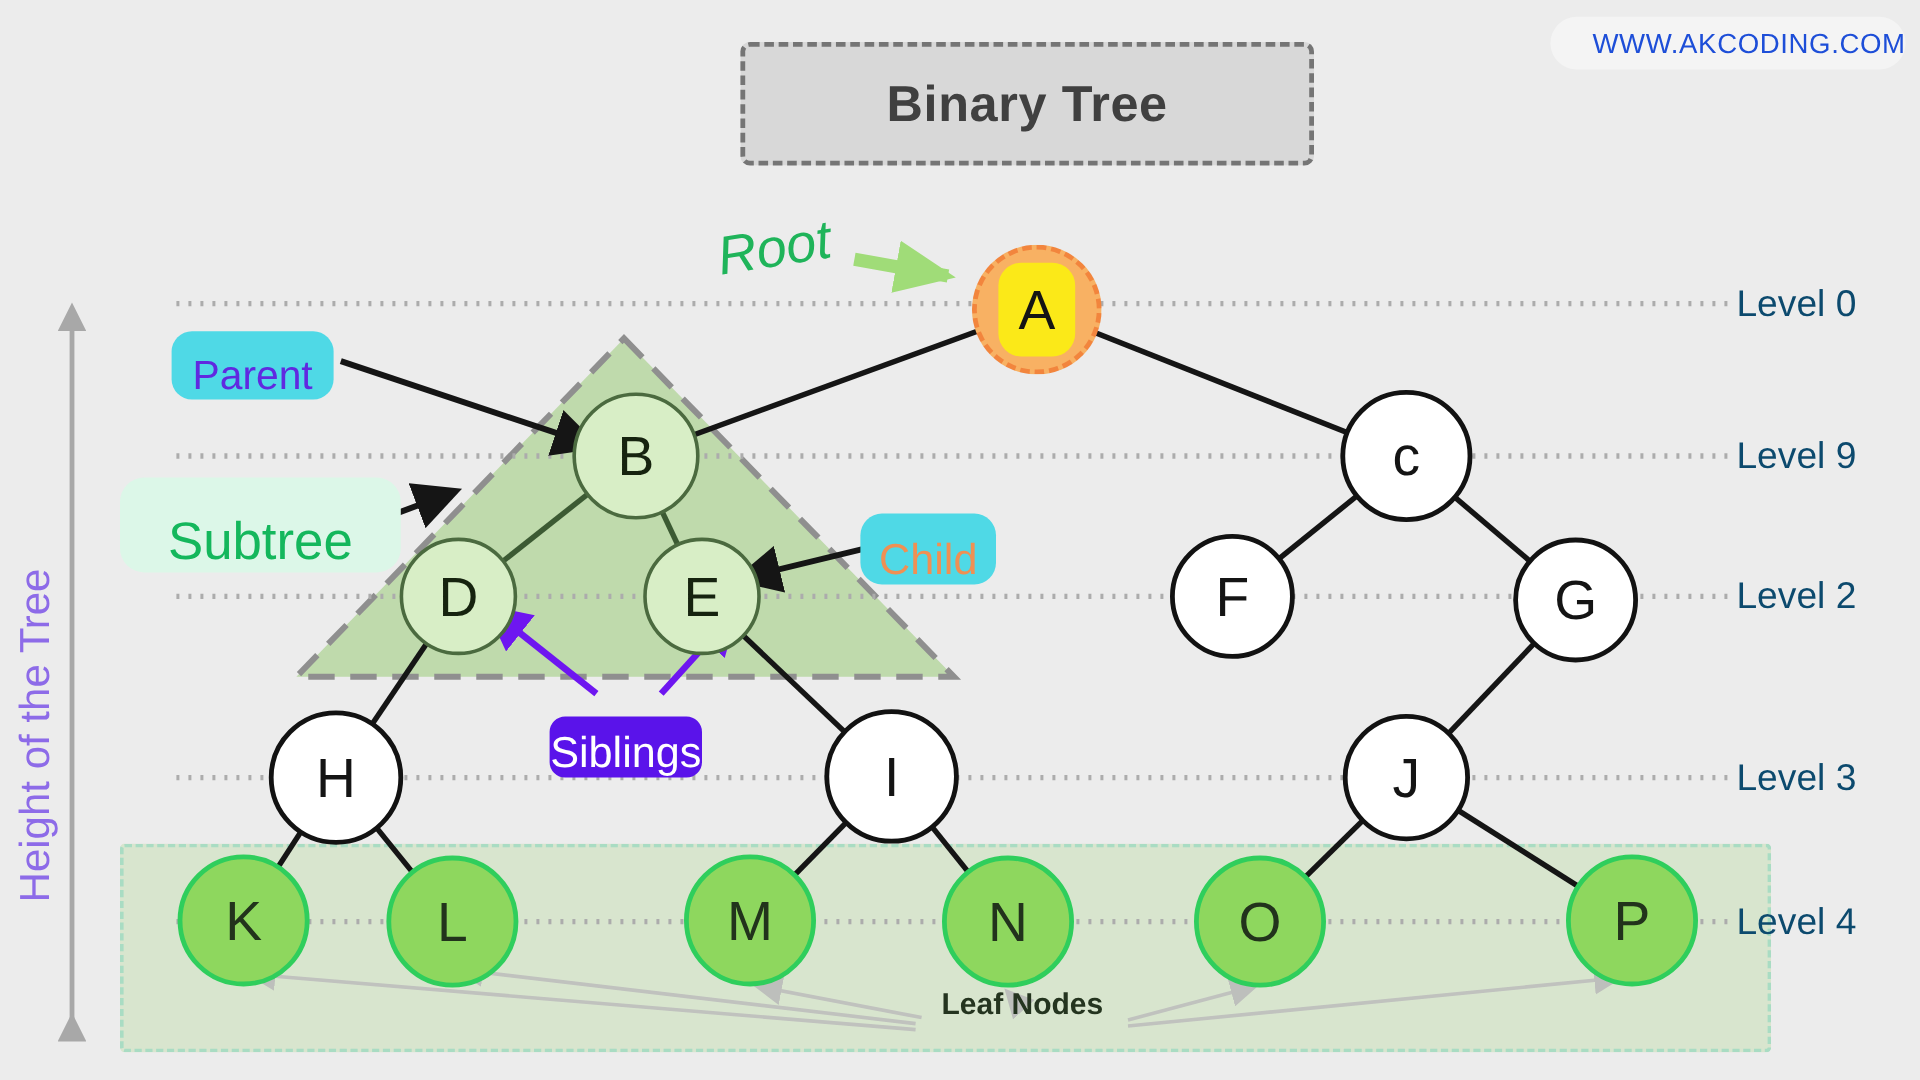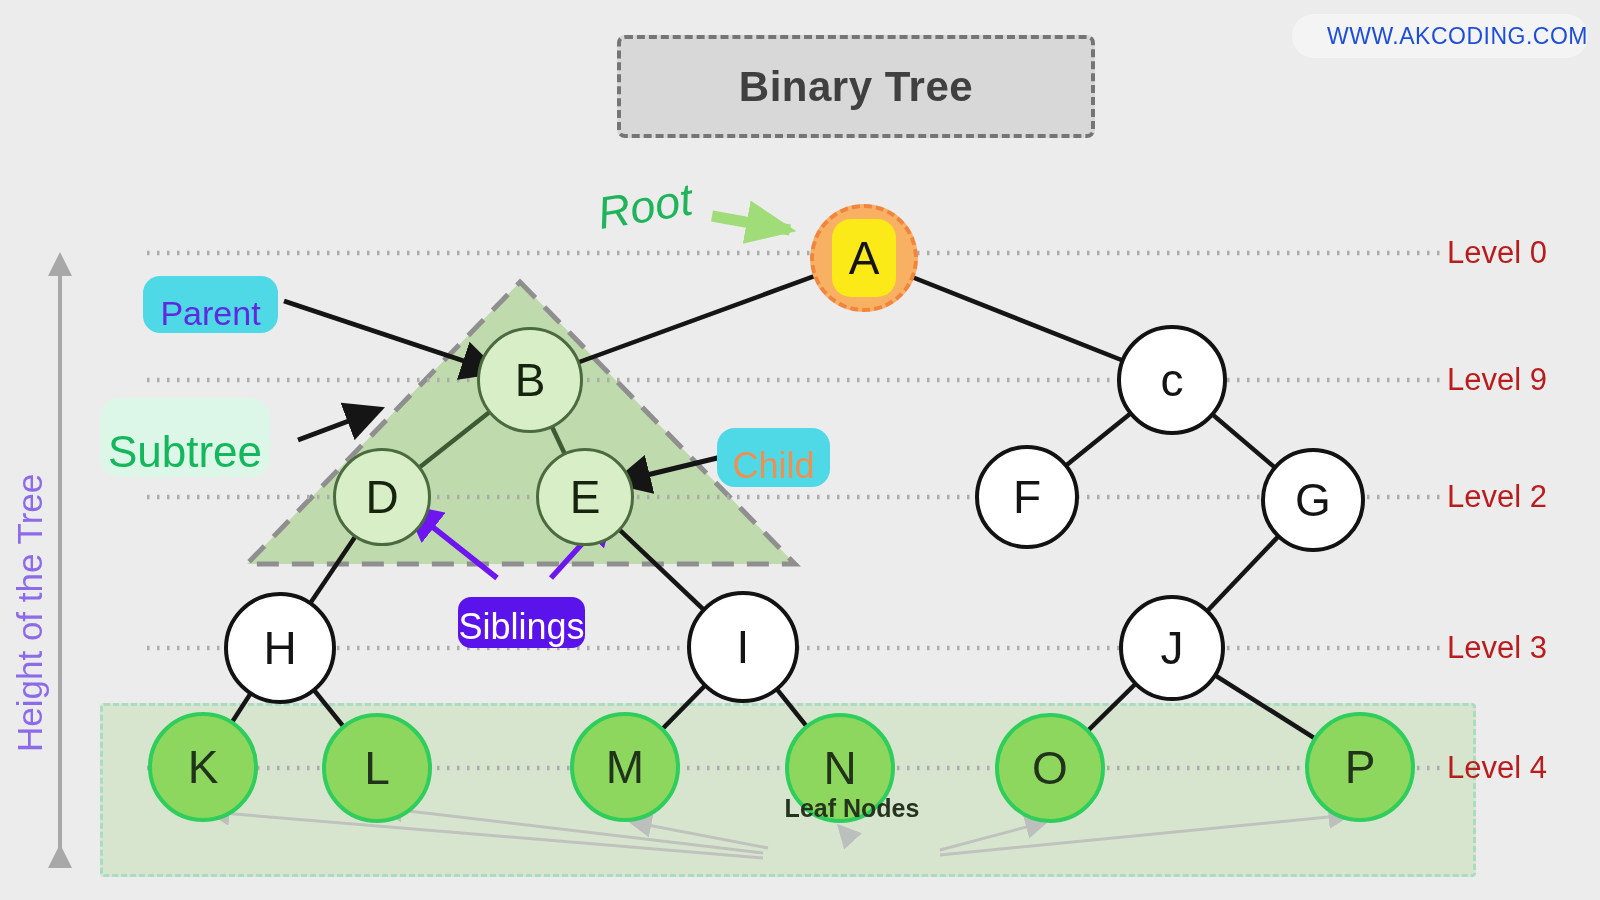--- a/index.html
+++ b/index.html
@@ -30,40 +30,40 @@
   }
   .height-label{
     position:absolute;left:6px;top:360px;height:505px;width:48px;
     writing-mode:vertical-rl;transform:rotate(180deg);
     display:flex;align-items:center;justify-content:center;
     font-size:35px;color:#8d6be8;
   }
   .level-label{
     position:absolute;left:1447px;width:150px;height:44px;
     display:flex;align-items:center;
-    font-size:31px;color:#b91c1c;
+    font-size:31px;color:#0c4a6e;
   }
   .root-label{
     position:absolute;left:598px;top:178px;width:130px;height:60px;
     transform:rotate(-9deg);
     font-size:45px;font-style:italic;font-weight:500;color:#1fb45a;
   }
   .tag{
     position:absolute;display:flex;align-items:flex-end;justify-content:center;
   }
   .tag-parent{left:143px;top:276px;width:135px;height:57px;background:#4fd9e6;
     border-radius:17px;font-size:34px;color:#6029e0;}
-  .tag-subtree{left:100px;top:398px;width:170px;height:79px;background:#dcf7e8;
+  .tag-subtree{left:100px;top:398px;width:234px;height:79px;background:#dcf7e8;
     border-radius:20px;font-size:44px;color:#14b75c;}
   .tag-child{left:717px;top:428px;width:113px;height:59px;background:#4fd9e6;
     border-radius:18px;font-size:36px;color:#ef9053;}
   .tag-siblings{left:458px;top:597px;width:127px;height:51px;background:#5a13ea;
     border-radius:13px;font-size:36px;color:#ffffff;}
   .leafnodes-label{
-    position:absolute;left:762px;top:792px;width:180px;height:32px;
+    position:absolute;left:762px;top:821px;width:180px;height:32px;
     display:flex;align-items:center;justify-content:center;
     font-size:25px;font-weight:700;color:#24341f;
   }
 
   
   .node{
     position:absolute;border-radius:50%;
     display:flex;align-items:center;justify-content:center;
     font-size:46px;color:#141414;box-sizing:border-box;
   }

